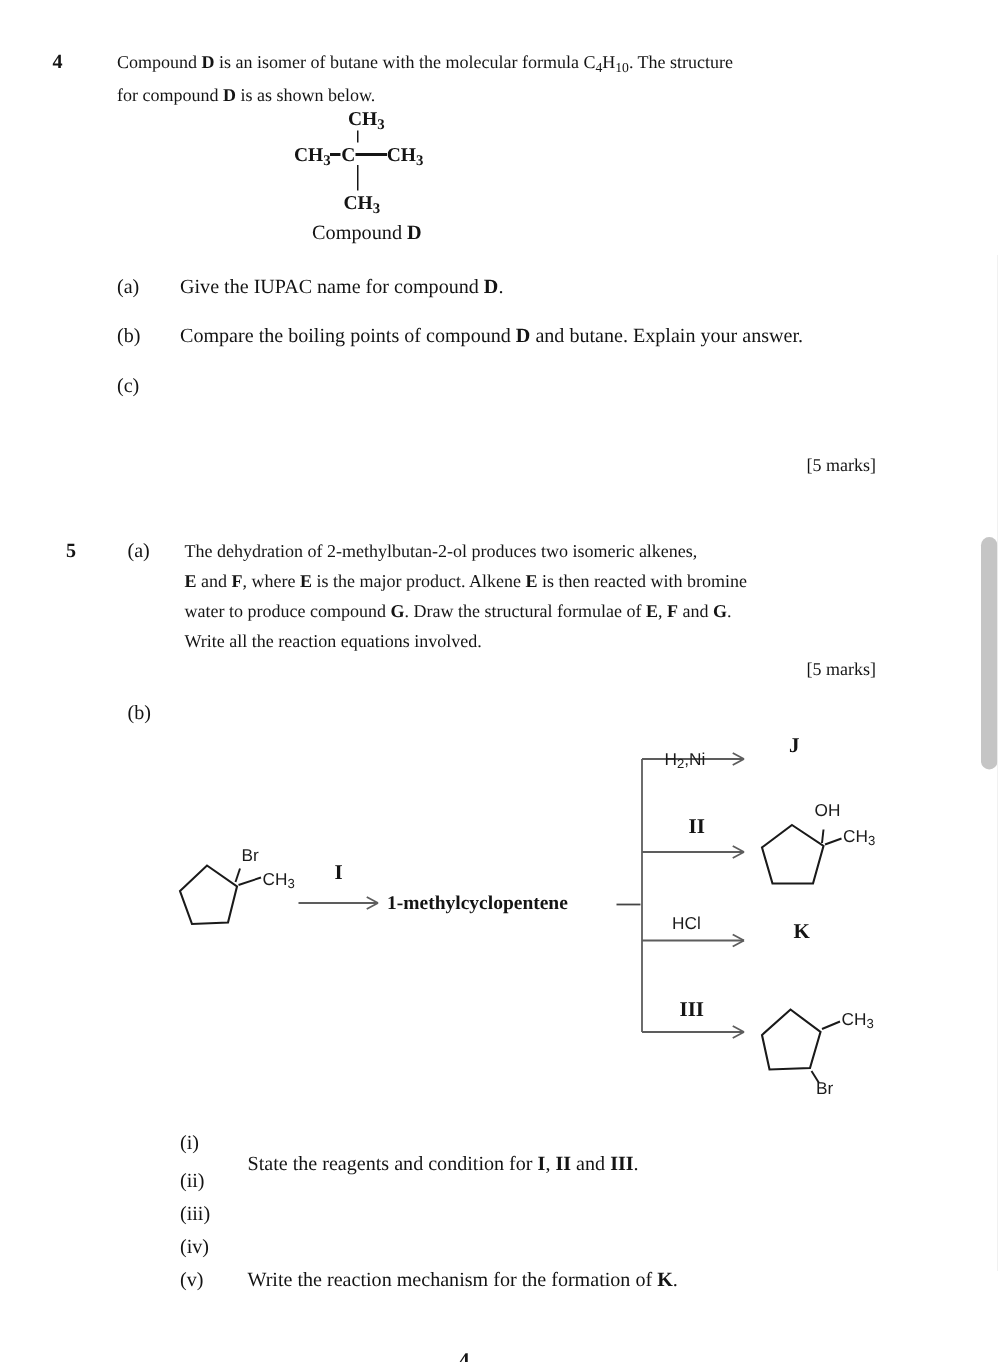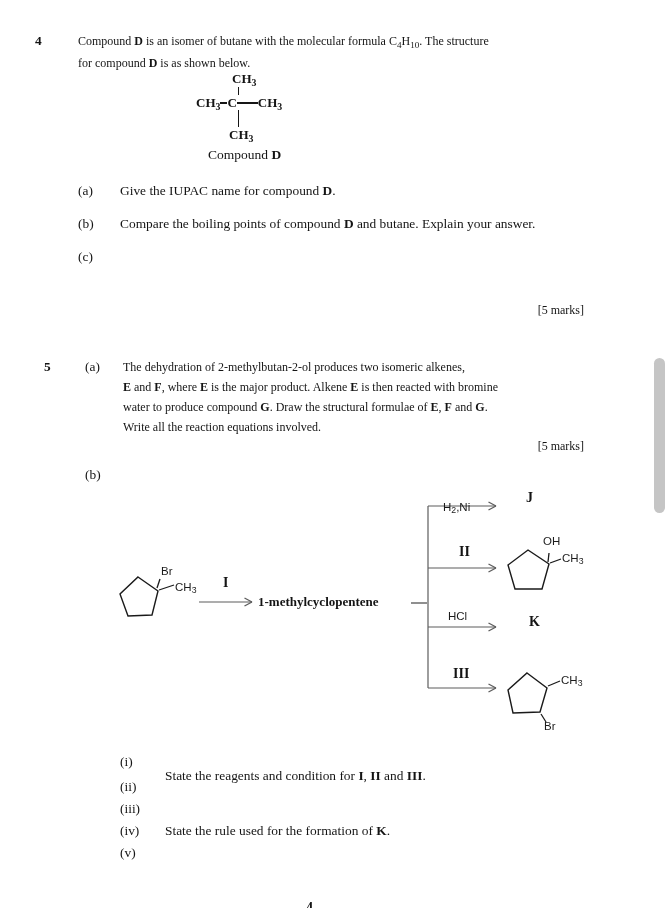--- a/index.html
+++ b/index.html
@@ -129,21 +129,21 @@
   </div>
 
   <div class="t" style="left:120px;top:752px;">(i)</div>
 
   <div class="t" style="left:120px;top:777px;">(ii)</div>
   <div class="t" style="left:165px;top:742px;margin-top:24px;">State the reagents and condition for <b>I</b>, <b>II</b> and <b>III</b>.</div>
 
   <div class="t" style="left:120px;top:799px;">(iii)</div>
 
   <div class="t" style="left:120px;top:821px;">(iv)</div>
-  <div class="t" style="left:165px;top:821px;">State the rule used for the formation of <b>K</b>.</div>
 
   <div class="t" style="left:120px;top:843px;">(v)</div>
+  <div class="t" style="left:165px;top:843px;">Write the reaction mechanism for the formation of <b>K</b>.</div>
 
 
   <div class="page-num">4</div>
 
   <div class="scroll-thumb"></div>
 </div>
 
 </body></html>

